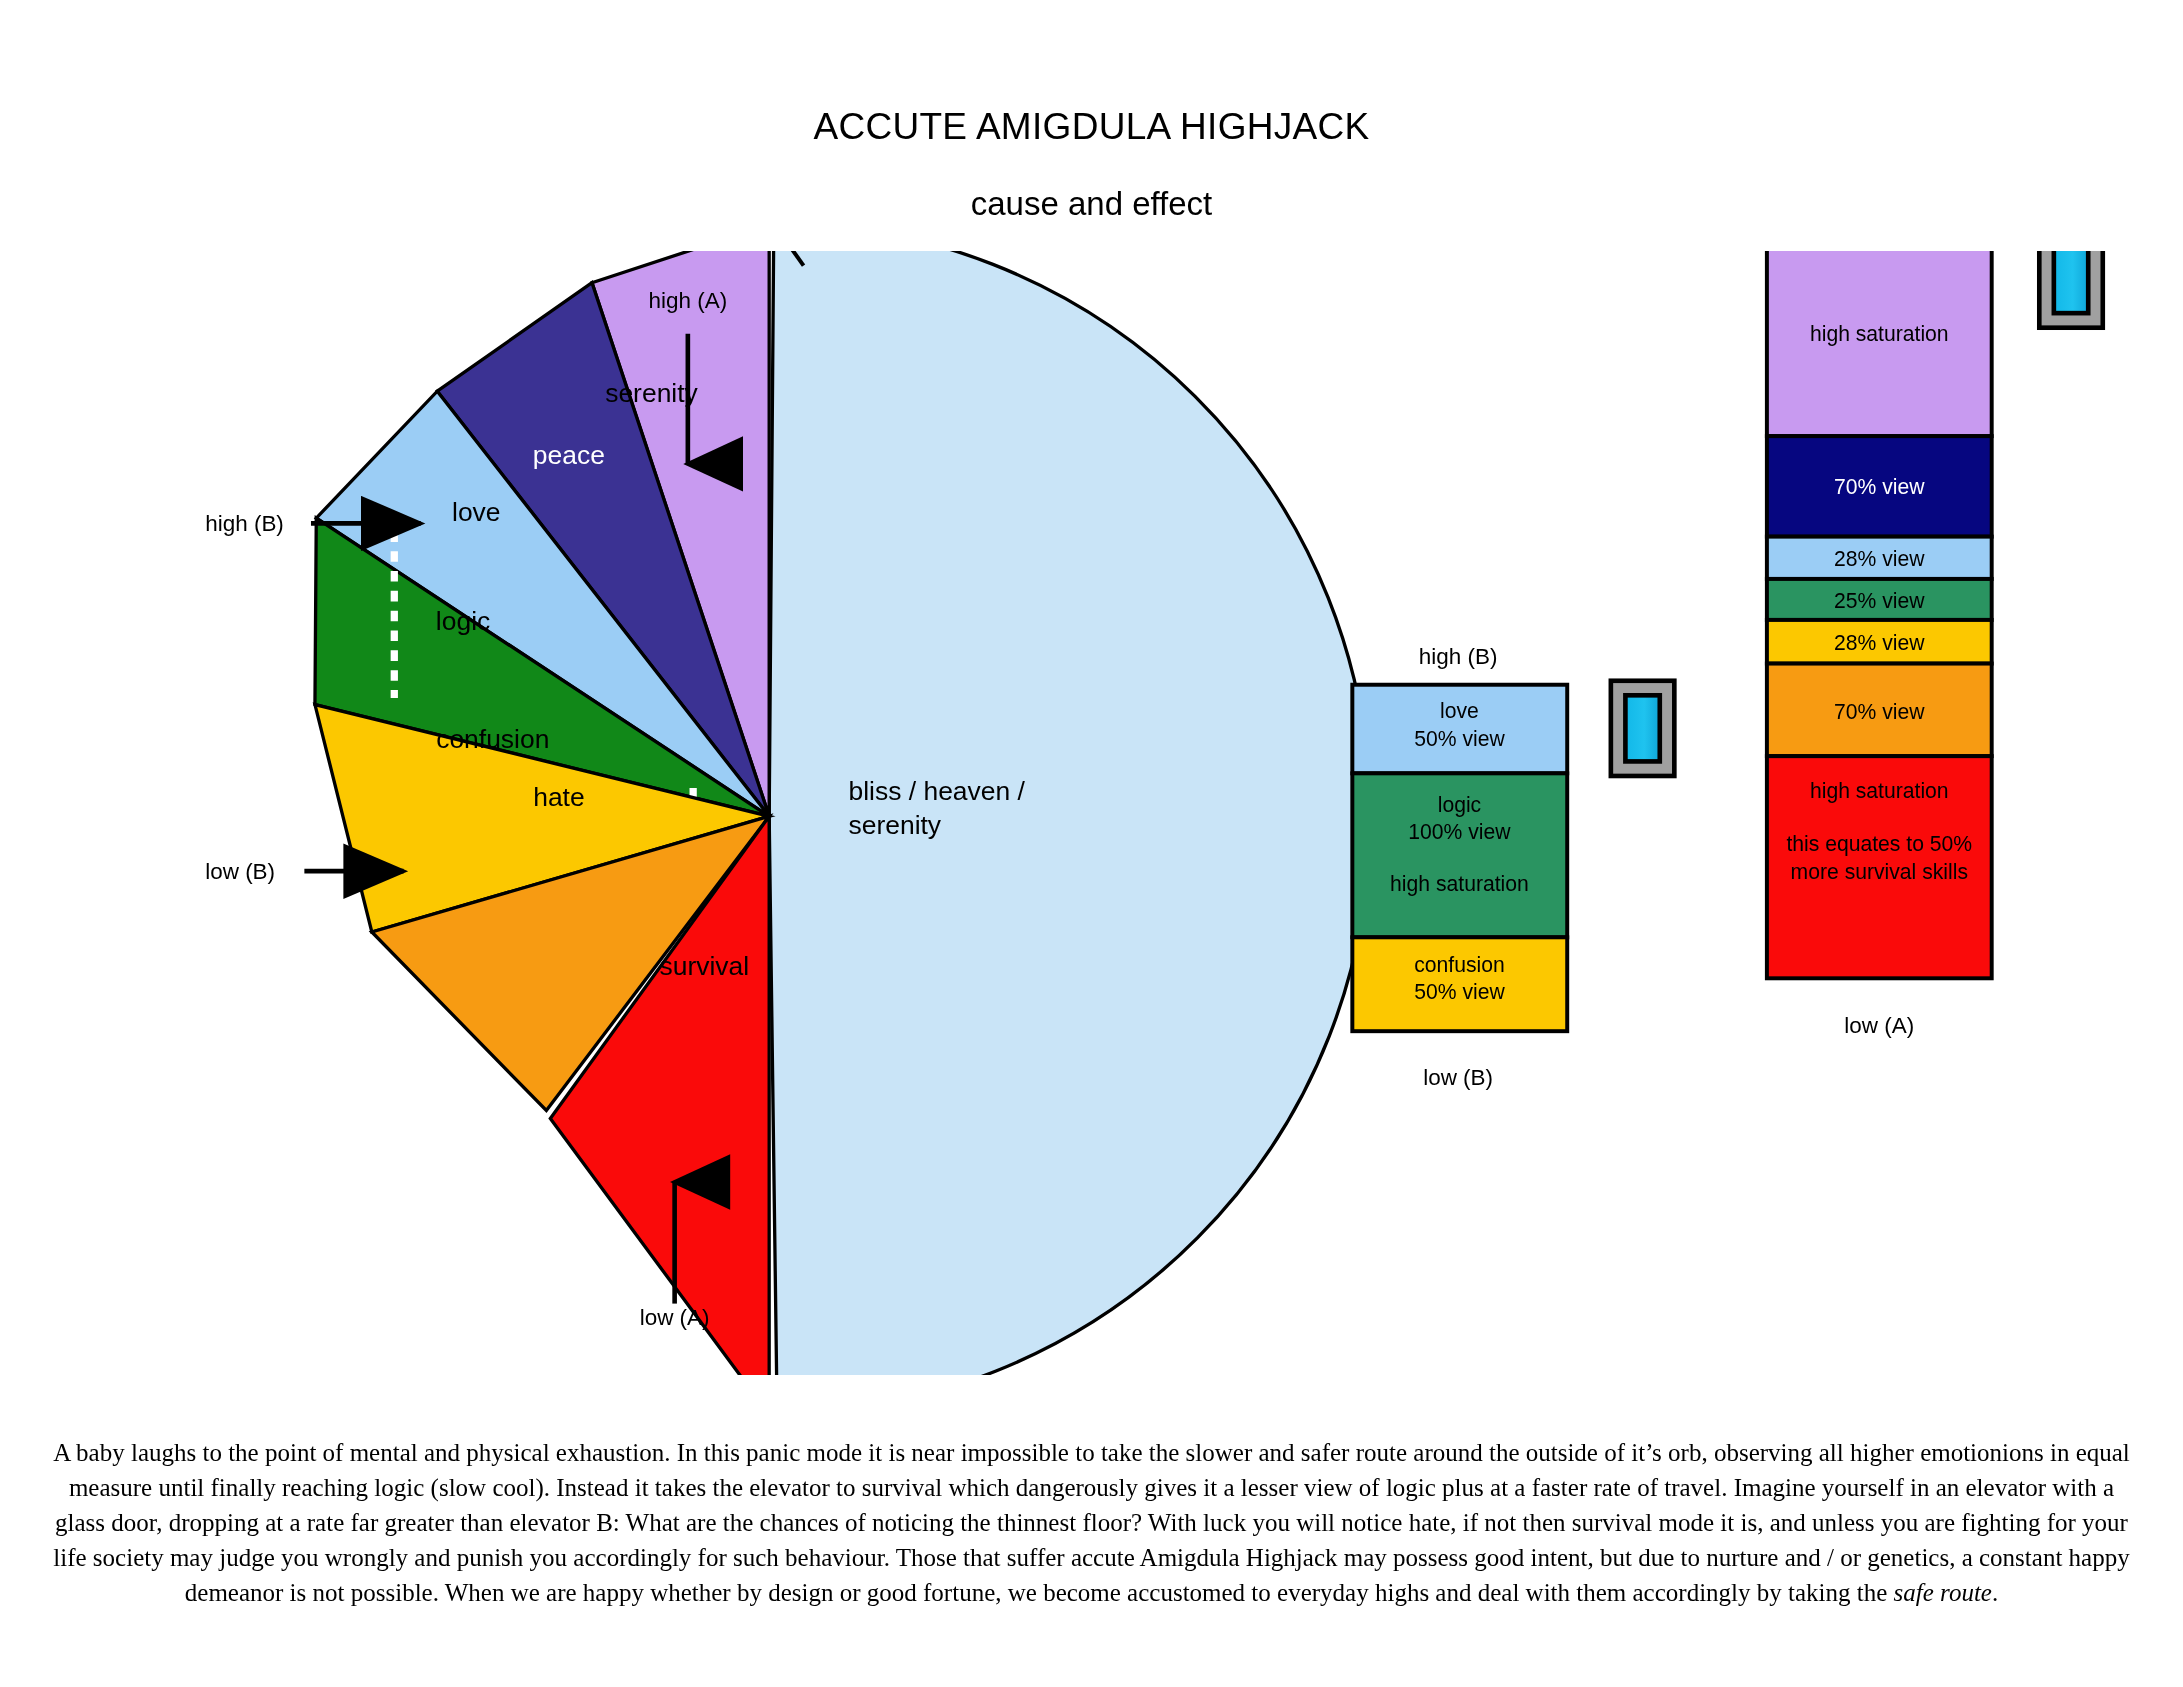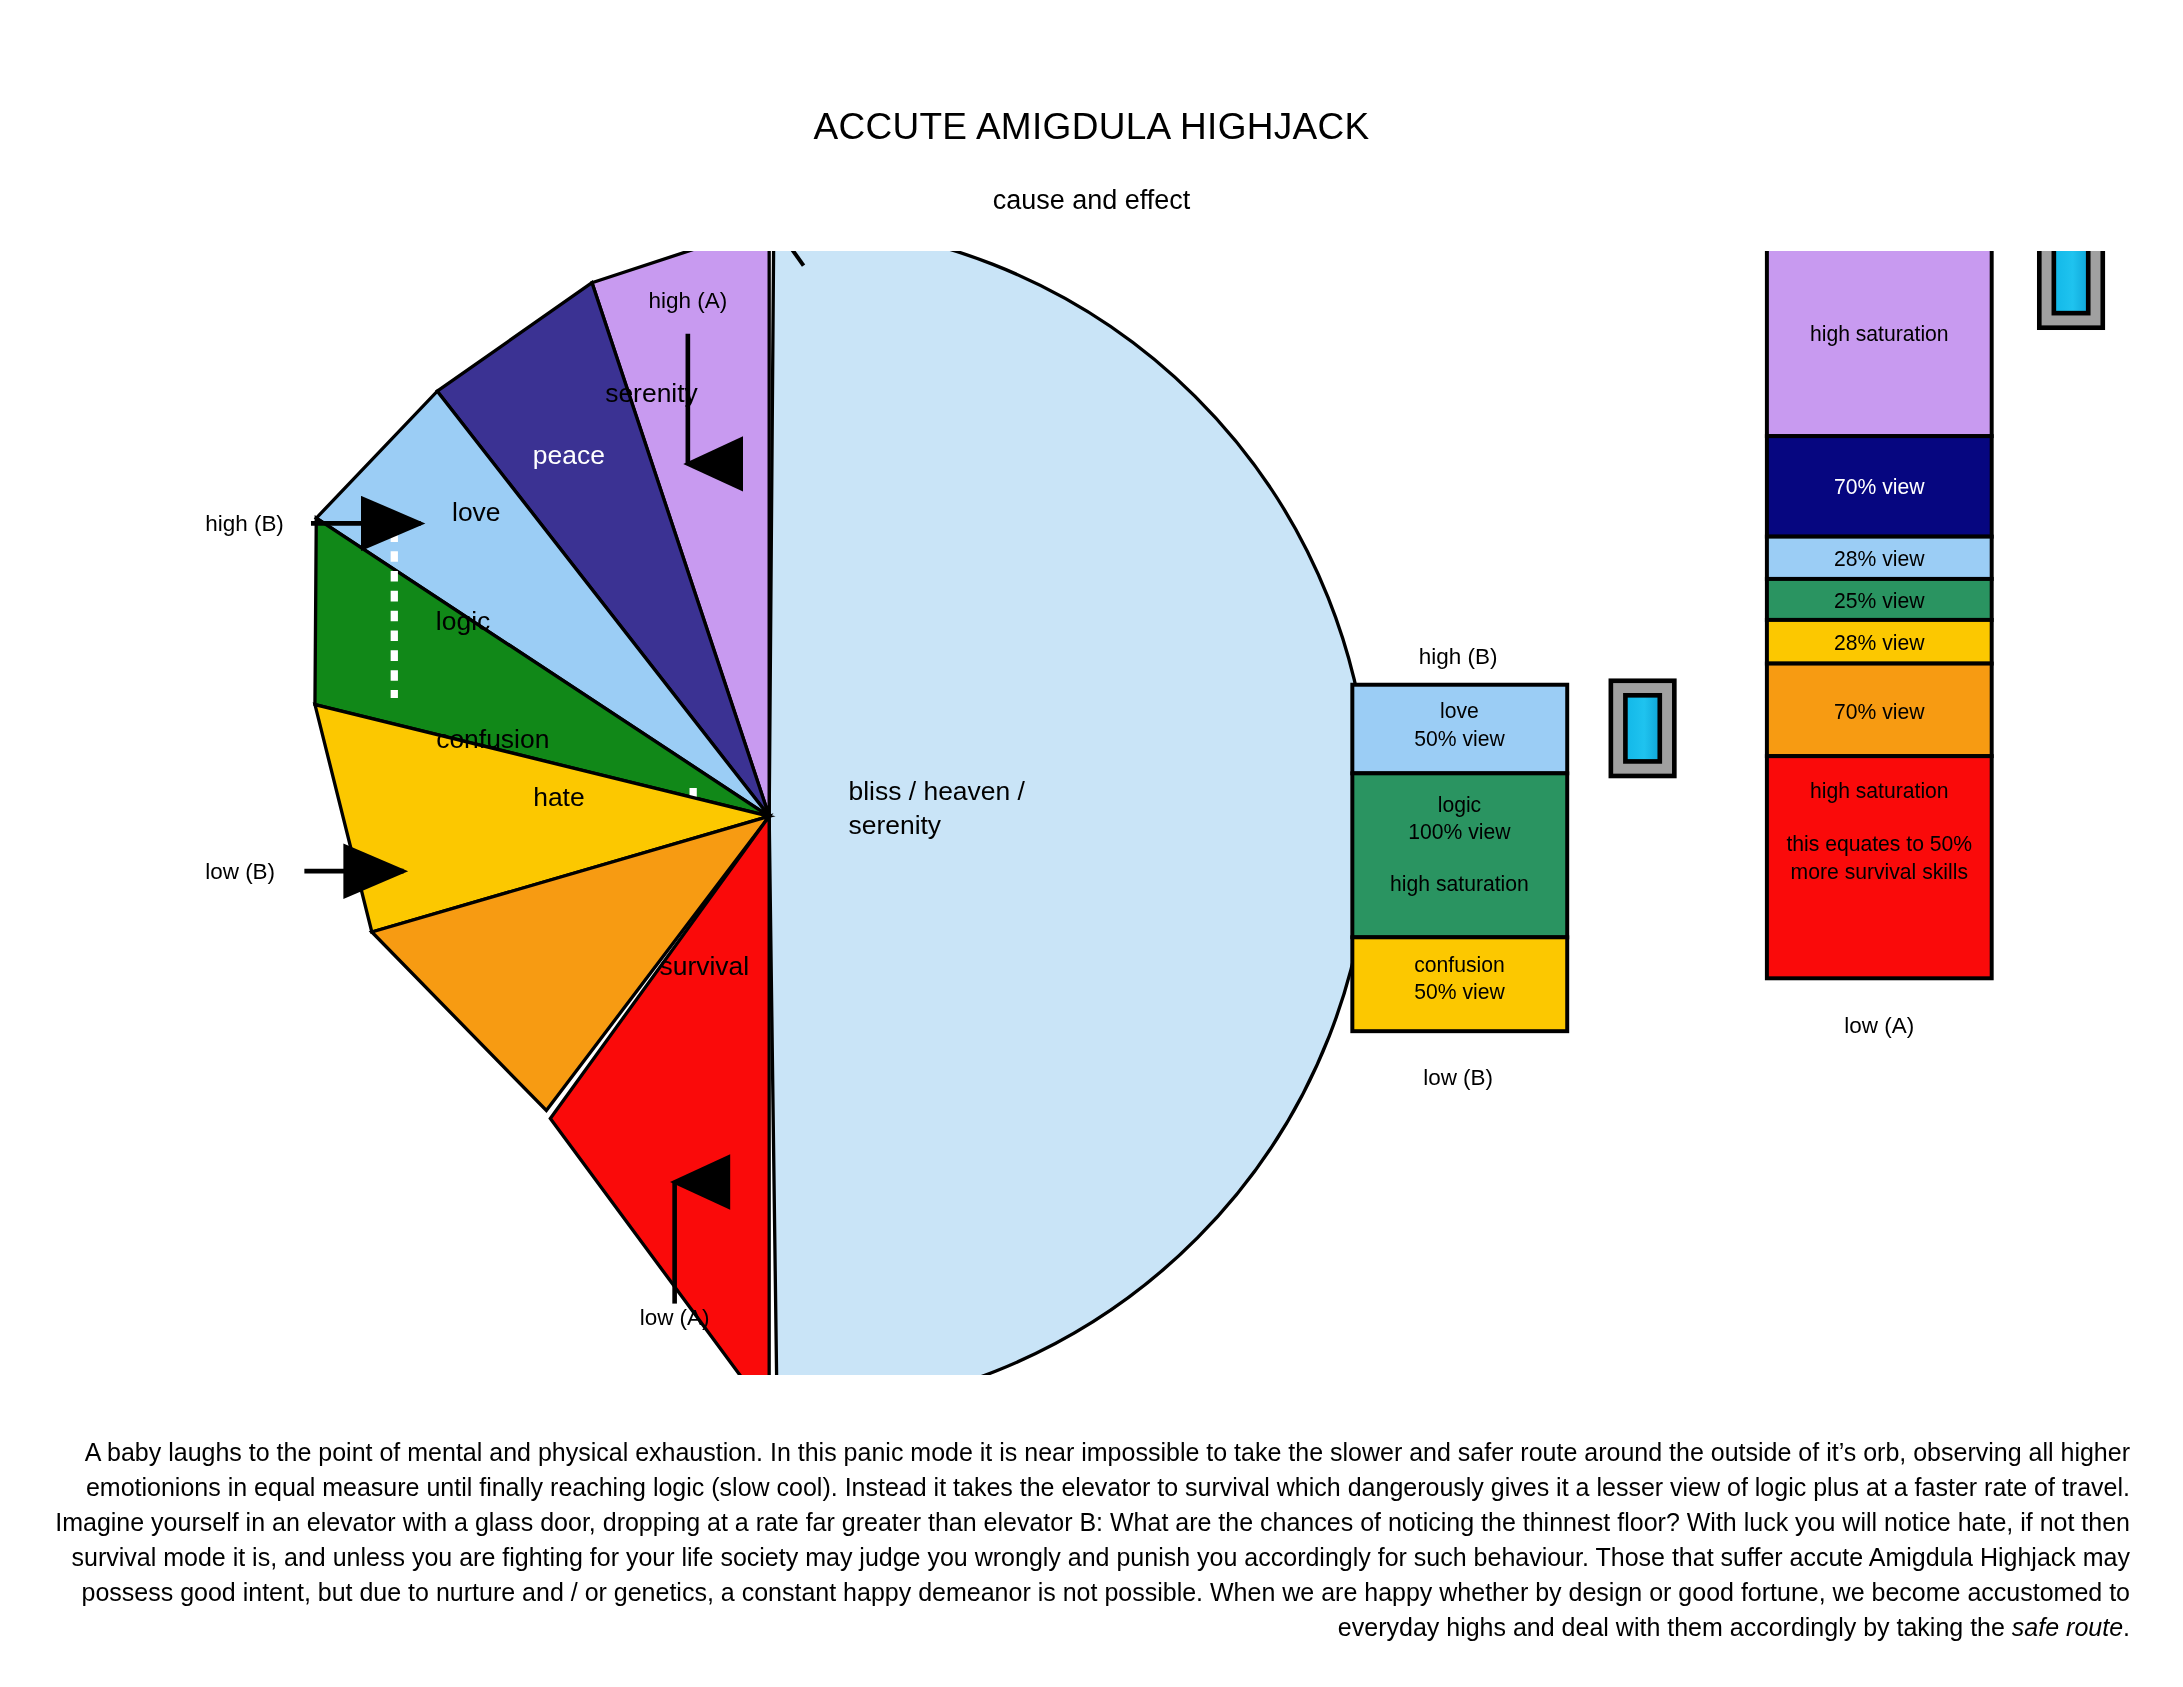--- a/index.html
+++ b/index.html
@@ -1,28 +1,28 @@
 <!DOCTYPE html>
 <html style="font-size:10.6px"><head>
 <meta charset="utf-8">
 <style>
   html,body{margin:0;padding:0;background:#ffffff;}
   body{width:2183px;height:1687px;position:relative;overflow:hidden;
        font-family:"Liberation Sans","DejaVu Sans",sans-serif;color:#000;}
   .abs{position:absolute;}
   #title{top:106px;left:0;width:2183px;text-align:center;font-size:37px;font-weight:normal;letter-spacing:0.3px;}
-  #subtitle{top:185px;left:0;width:2183px;text-align:center;font-size:27px;}
+  #subtitle{top:185px;left:0;width:2183px;text-align:center;font-size:33px;}
   #diagram{top:251px;left:0;width:2183px;height:1124px;}
   svg{display:block;}
   .lbl{font-size:34px;font-family:"Liberation Sans","DejaVu Sans",sans-serif;}
   .pielbl{font-size:40px;font-family:"Liberation Sans","DejaVu Sans",sans-serif;}
   .barlbl{font-size:32px;font-family:"Liberation Sans","DejaVu Sans",sans-serif;}
   .num{font-size:36px;font-family:"Liberation Sans","DejaVu Sans",sans-serif;}
   #para{position:absolute;top:1435px;left:53px;width:2077px;font-size:25px;line-height:1.40;
-        font-family:Liberation Sans, sans-serif;text-align:right;}
+        font-family:Liberation Serif, serif;text-align:center;}
   #para i{font-style:italic;}
 </style>
 </head>
 <body>
 
 <div class="abs" id="title">ACCUTE AMIGDULA HIGHJACK</div>
 <div class="abs" id="subtitle">cause and effect</div>
 
 <div class="abs" id="diagram">
 <svg width="2183" height="1124" viewBox="0 0 3301 1700" xmlns="http://www.w3.org/2000/svg">

